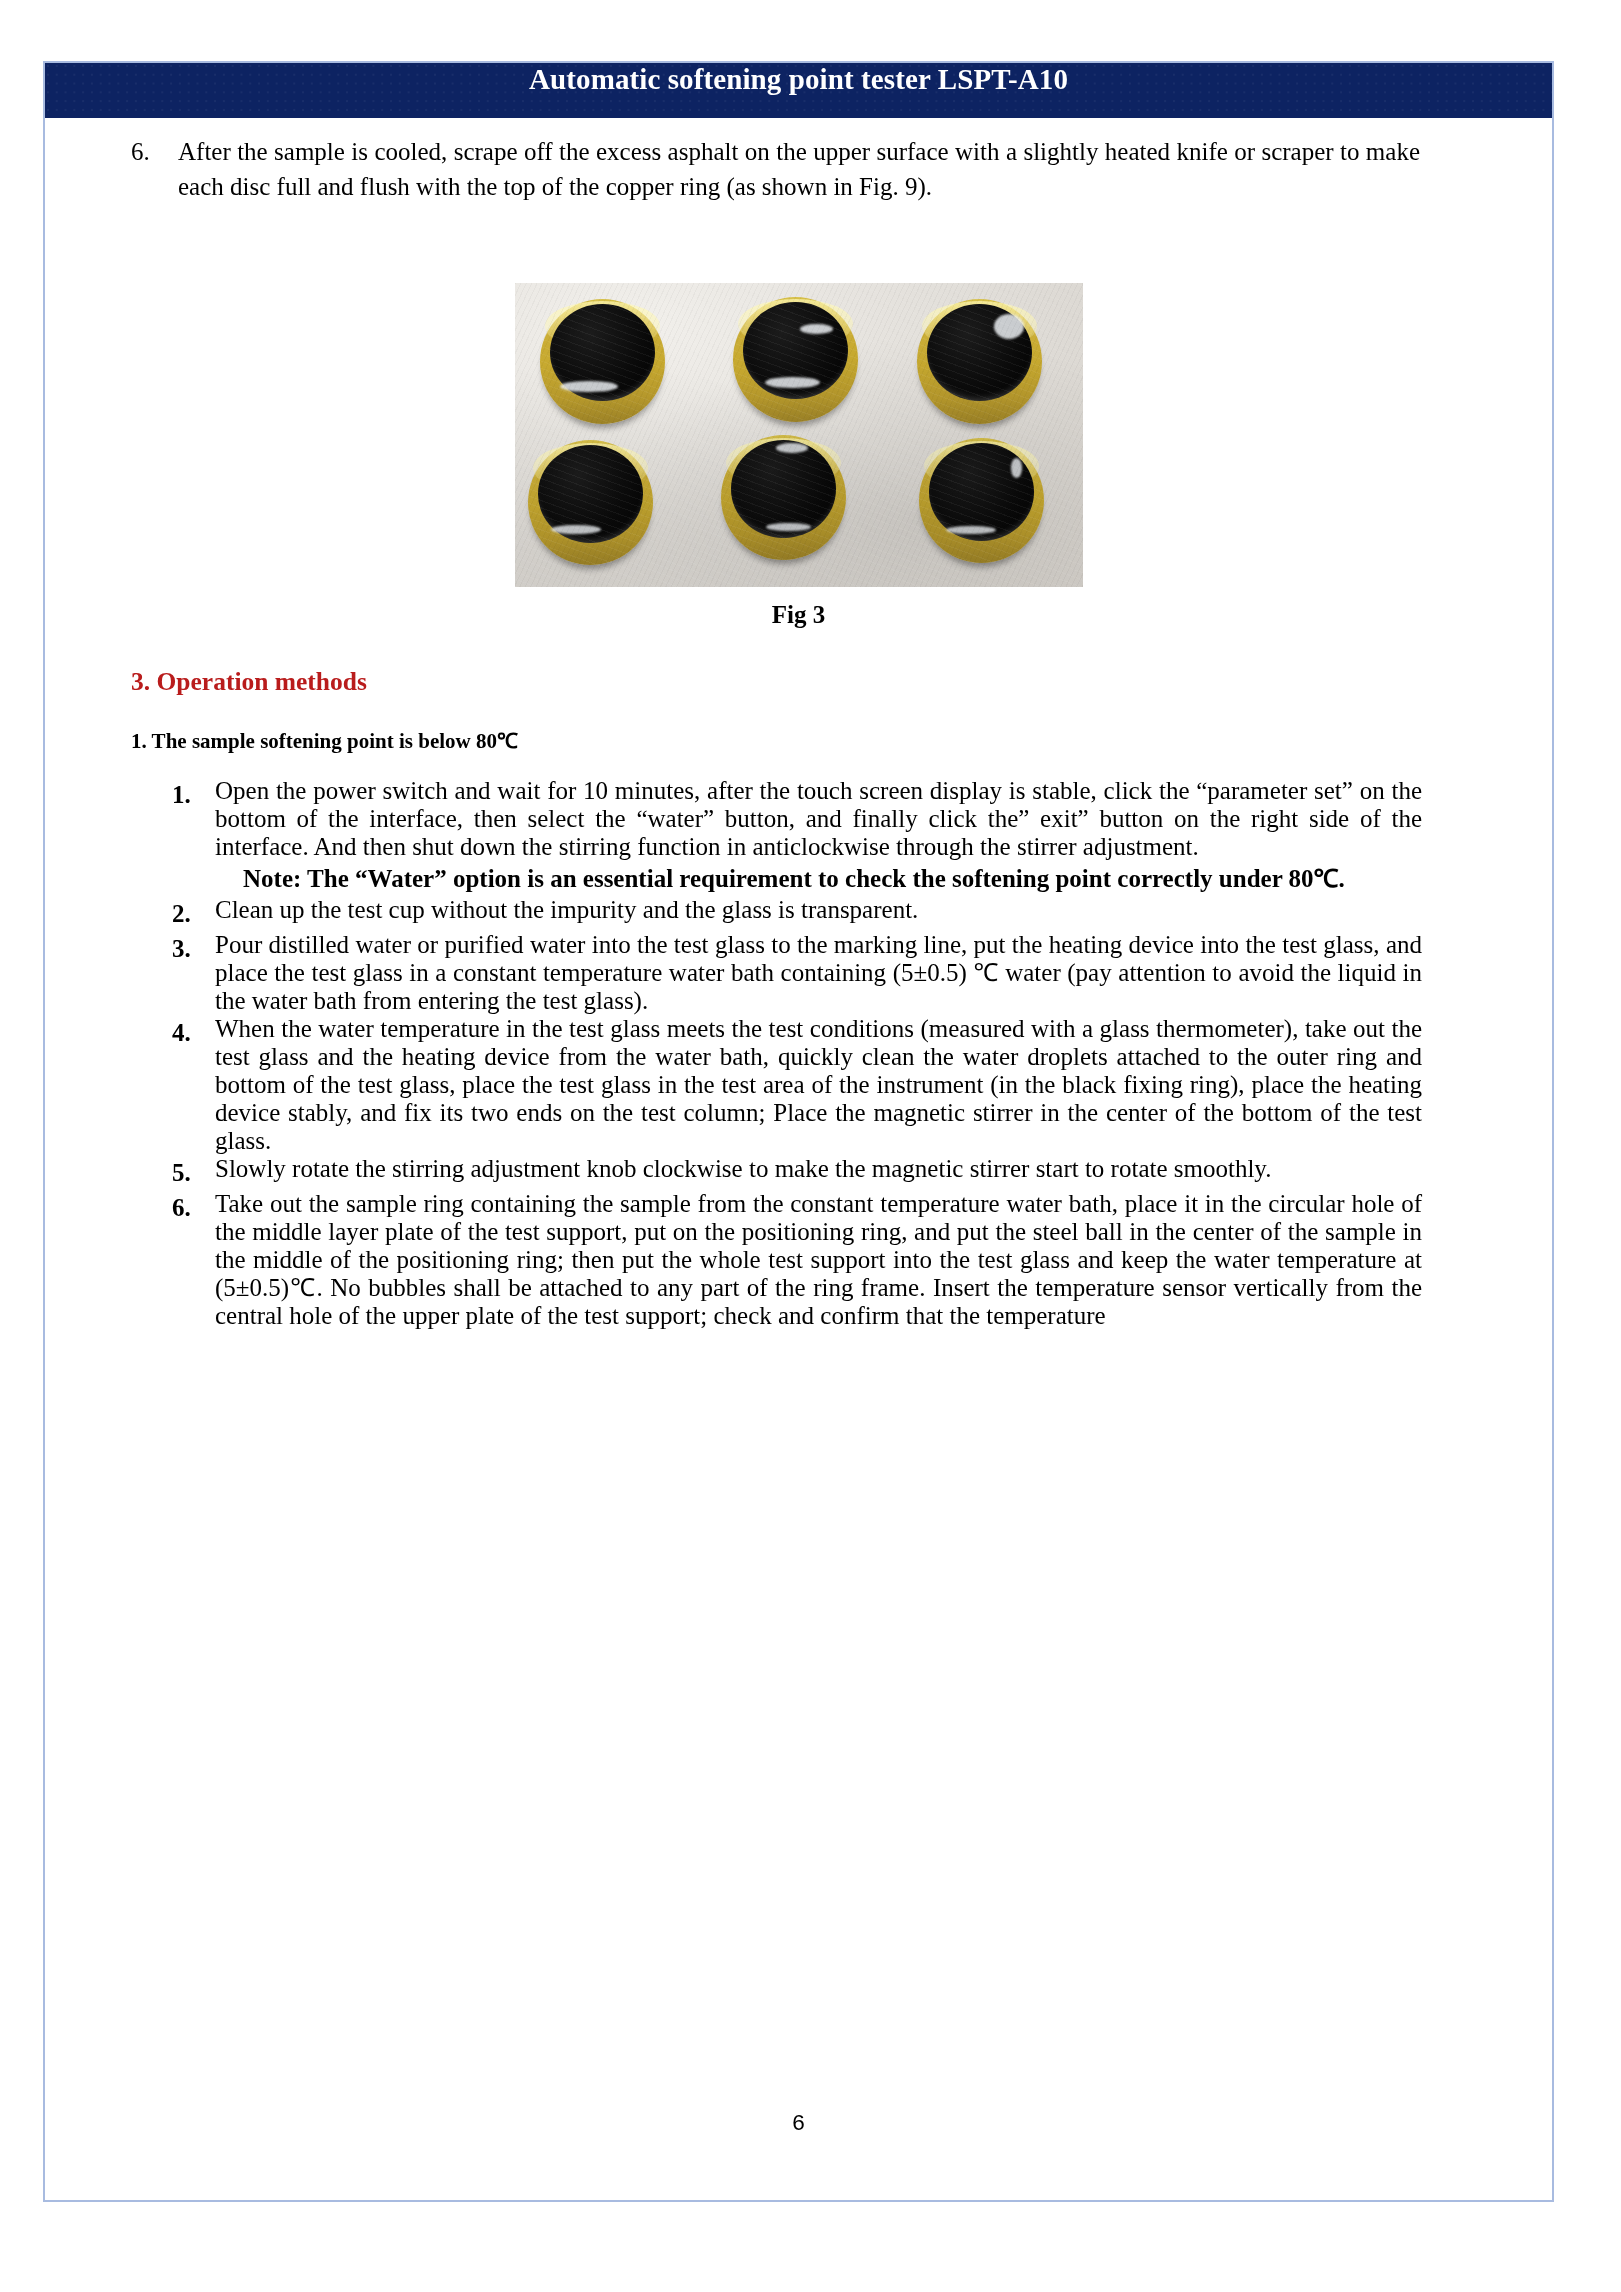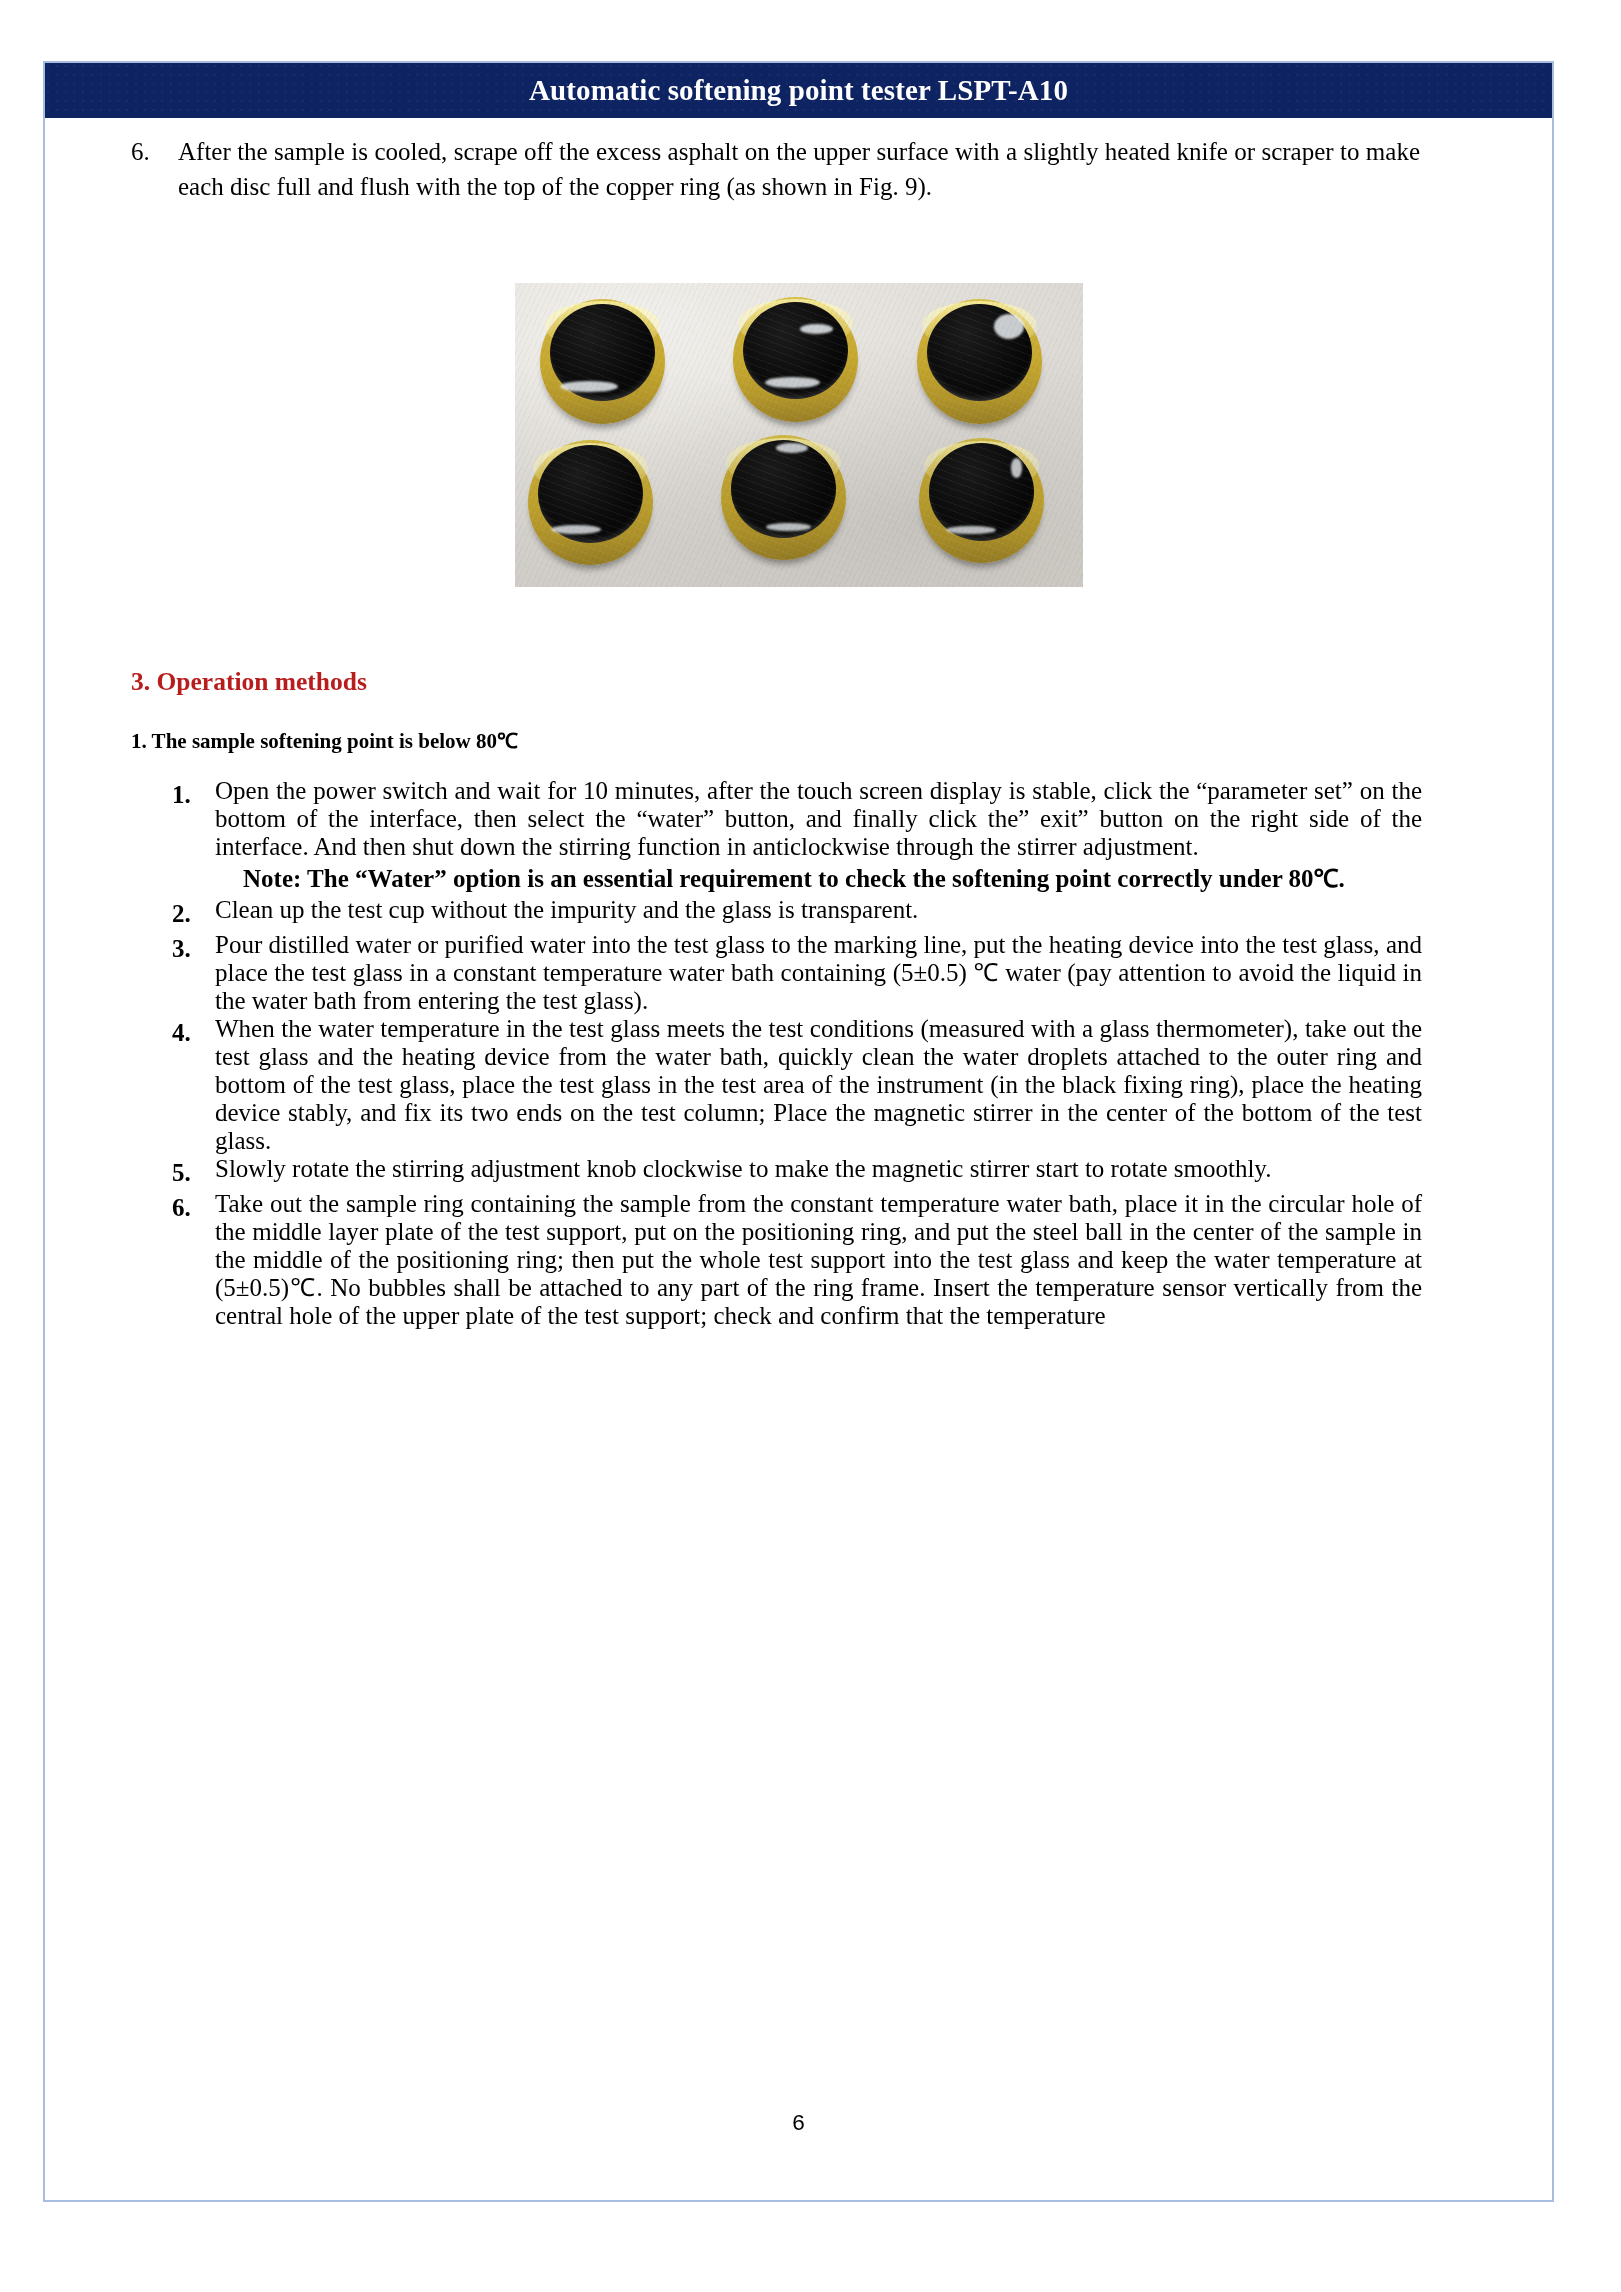--- a/index.html
+++ b/index.html
@@ -32,21 +32,20 @@
     position: absolute;
     left: 0;
     top: 0;
     width: 100%;
     height: 55px;
     background: #0d2362;
     background-image:
       radial-gradient(circle at 2.9px 2.9px, rgba(255,255,255,0.05) 1px, transparent 1.2px);
     background-size: 8.8px 8.8px;
     display: flex;
-    align-items: center;
     justify-content: center;
     box-sizing: border-box;
     border-bottom: 1px solid #0d2362;
   }
   #header-title {
     color: #ffffff;
     font-family: "Liberation Serif", serif;
     font-weight: bold;
     font-size: 29px;
     letter-spacing: 0.1px;
@@ -301,20 +300,21 @@
         </div>
         <div class="ring" id="ring-6">
           <div class="brass"></div>
           <div class="rim-hi"></div>
           <div class="asphalt"></div>
           <div class="gloss" style="left:74%;top:16%;width:9%;height:16%;"></div>
           <div class="gloss" style="left:22%;top:70%;width:40%;height:7%;"></div>
         </div>
         <div class="grain"></div>
       </div>
+      <div id="fig3-caption">Fig 3</div>
     </div>
 
     <div id="section-heading">3. Operation methods</div>
     <div id="subsection-heading">1. The sample softening point is below 80℃</div>
 
     <ol id="steps-list" style="list-style: none; padding: 0px; margin: 0px;">
       <li class="step">
         <span class="step-num">1.</span>
         <span class="step-body">
           <span class="step-text" style="display: block;">Open the power switch and wait for 10 minutes, after the touch screen display is stable, click the “parameter set” on the bottom of the interface, then select the “water” button, and finally click the” exit” button on the right side of the interface. And then shut down the stirring function in anticlockwise through the stirrer adjustment.</span>

